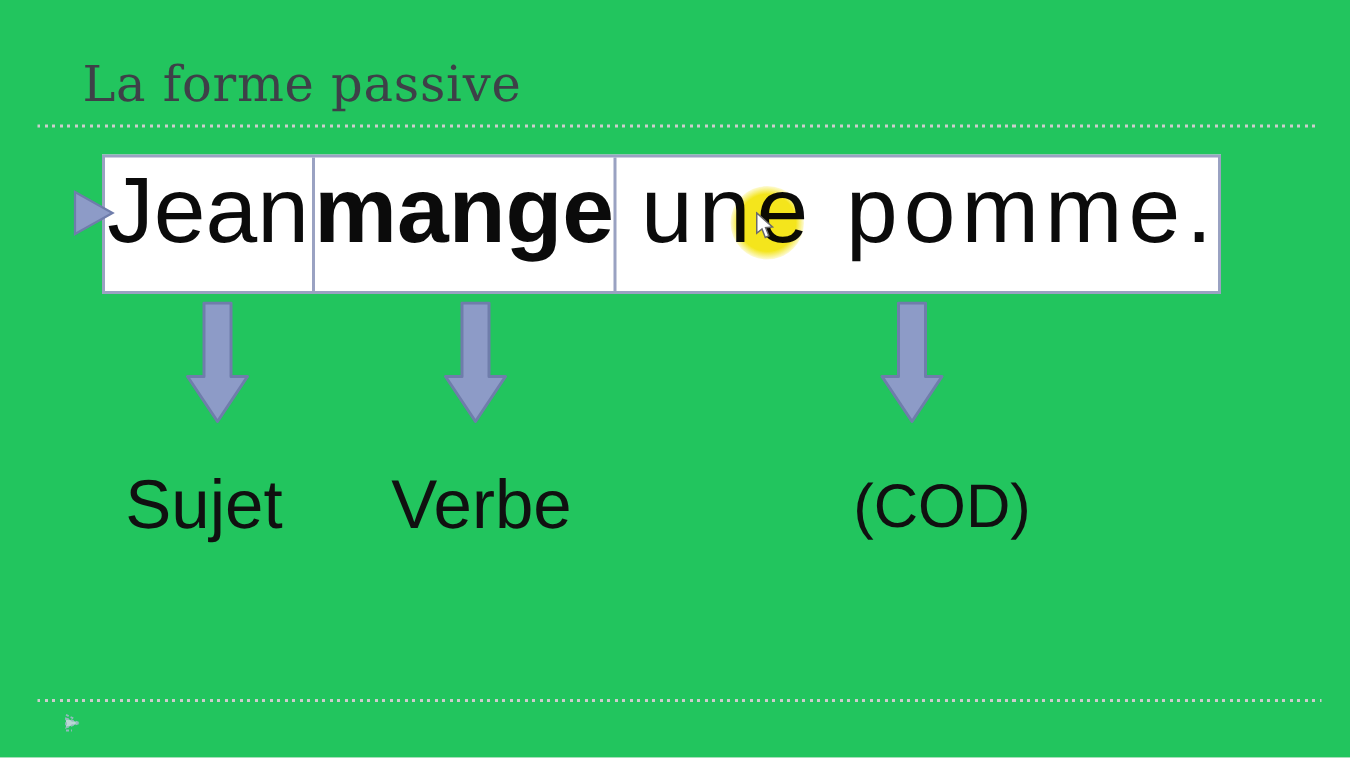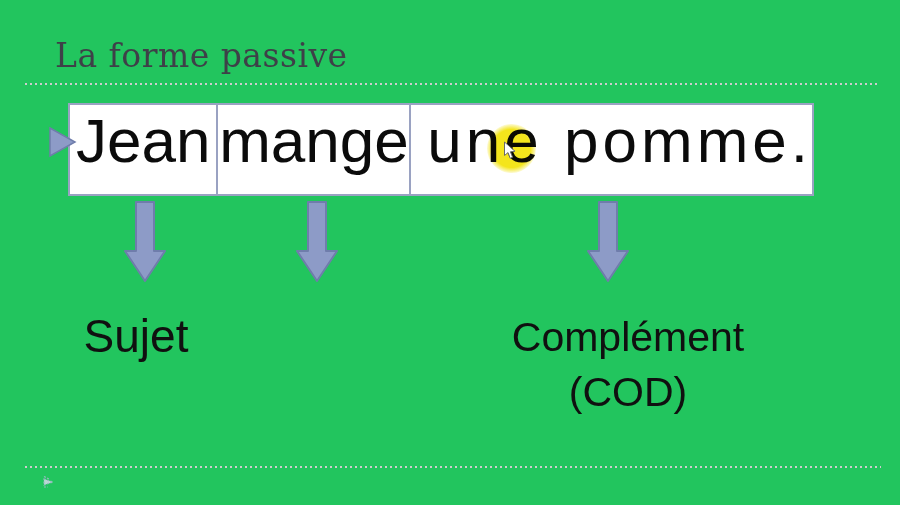--- a/index.html
+++ b/index.html
@@ -24,21 +24,21 @@
     position:absolute;left:68px;top:103px;width:746px;height:93px;
     display:flex;border:2px solid #9aa2c2;box-sizing:border-box;background:#fff;
   }
   .cell{
     display:flex;justify-content:center;
     box-sizing:border-box;height:100%;
     font-size:62px;color:#0b0b0b;white-space:nowrap;
   }
   .cell+.cell{border-left:2px solid #9aa2c2;}
   .cell-1{width:155px;}
-  .cell-2{width:204px;}
+  .cell-2{width:204px;font-weight:bold;}
   .cell-3{flex:1;justify-content:flex-start;padding-left:16px;overflow:visible;}
   .cell-3 .cell-text{letter-spacing:4px;}
   
   .bullet-triangle{position:absolute;left:48px;top:126px;width:30px;height:32px;}
   
   .cursor-highlight{
     position:absolute;left:487px;top:124px;width:49px;height:49px;border-radius:50%;
     background:radial-gradient(circle,#f4e51c 0 55%,rgba(244,229,28,0) 74%);
     mix-blend-mode:multiply;z-index:3;
   }
@@ -95,22 +95,22 @@
     <polygon points="13,1 31,1 31,50 42,50 22,80 2,50 13,50" fill="#8d9bc7" stroke="#6f7dab" stroke-width="2" stroke-linejoin="round"></polygon>
   </svg>
   <svg class="down-arrow arrow-2" viewBox="0 0 44 82">
     <polygon points="13,1 31,1 31,50 42,50 22,80 2,50 13,50" fill="#8d9bc7" stroke="#6f7dab" stroke-width="2" stroke-linejoin="round"></polygon>
   </svg>
   <svg class="down-arrow arrow-3" viewBox="0 0 44 82">
     <polygon points="13,1 31,1 31,50 42,50 22,80 2,50 13,50" fill="#8d9bc7" stroke="#6f7dab" stroke-width="2" stroke-linejoin="round"></polygon>
   </svg>
 
   <div class="grammar-label label-sujet">Sujet</div>
+  <div class="grammar-label label-verbe">Verbe</div>
   <div class="label-cod">
-    <div>Complément</div>
     <div>(COD)</div>
   </div>
 
   <div class="dotted-rule rule-bottom"></div>
   <svg class="footer-glyph" viewBox="0 0 15 14">
     <path d="M2,1.5 L7,4 M2,4 L11,7 L2,10 Z M2,12 L6,12" fill="#d4dce8" stroke="#a9b8cf" stroke-width="1.2" stroke-dasharray="2,1.4"></path>
   </svg>
 
 </div>
 

